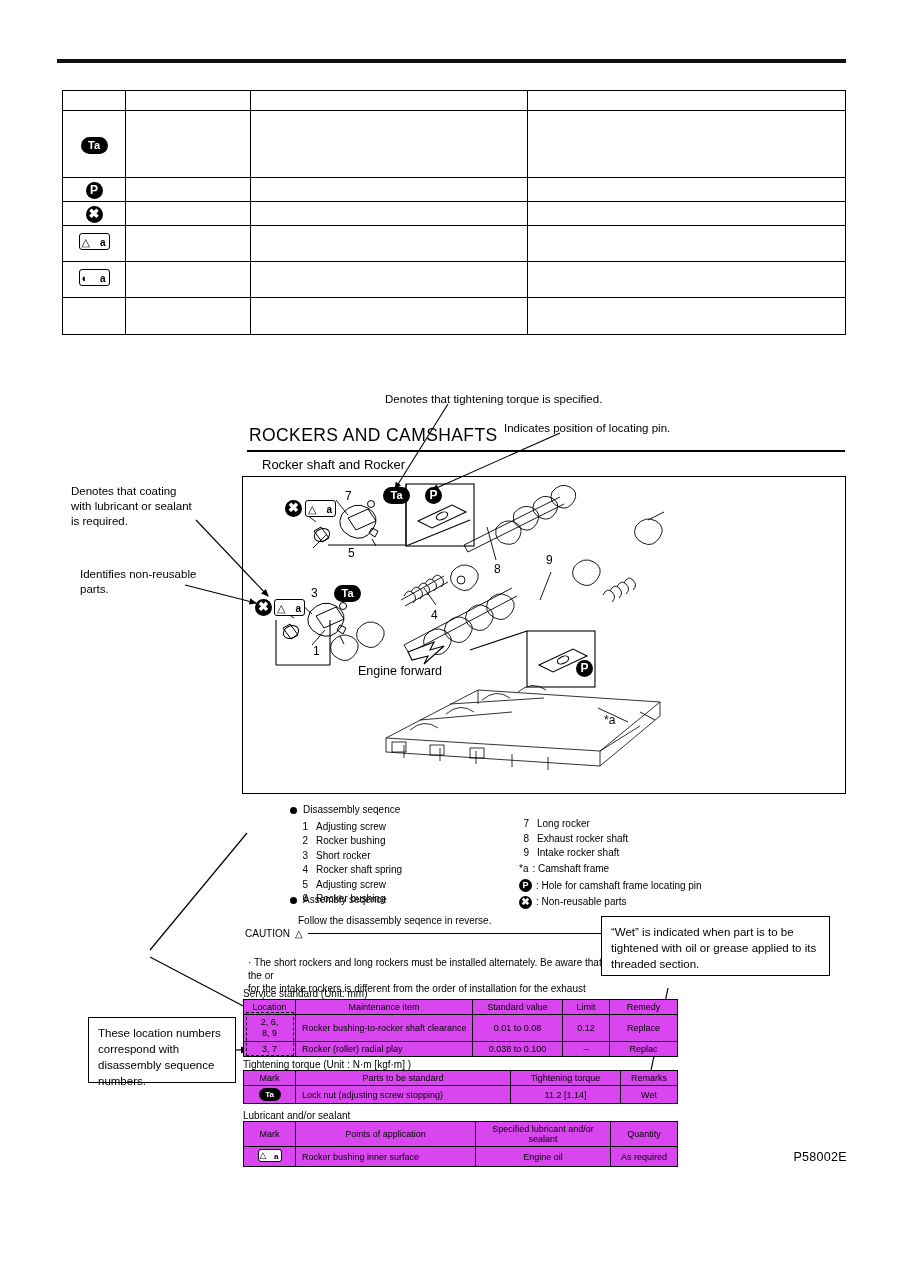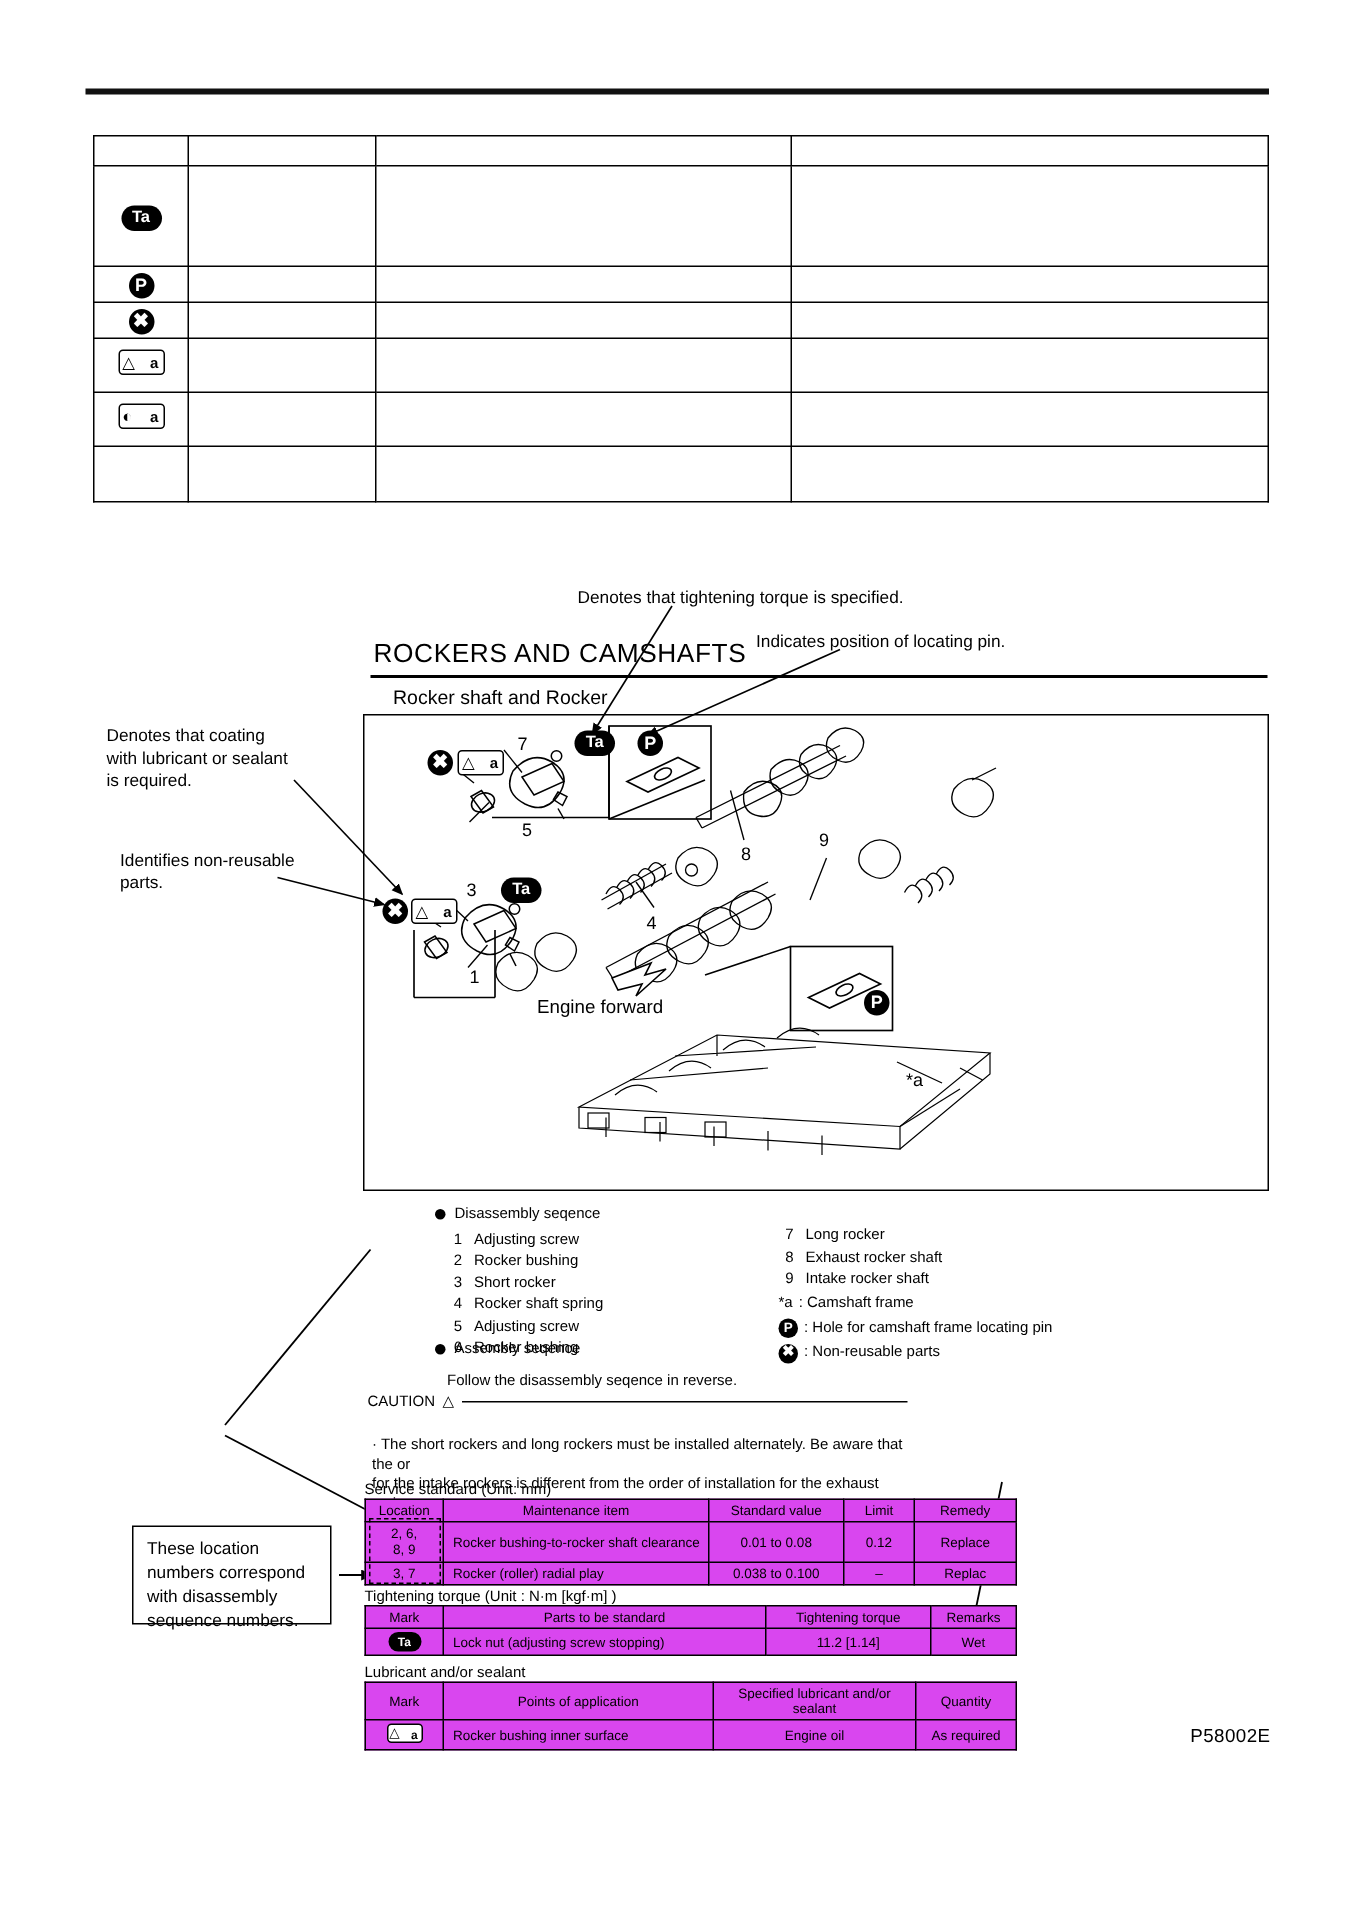--- a/index.html
+++ b/index.html
@@ -514,21 +514,24 @@
       <td>
         <span class="sym sym-lub" style="width:24px;height:13px;line-height:11px;font-size:8px;"><span class="g" style="font-size:9px;left:1px;top:0px;">△</span><span class="a" style="font-size:8px;right:2px;top:1px;">a</span></span>
       </td>
       <td class="left">Rocker bushing inner surface</td>
       <td>Engine oil</td>
       <td>As required</td>
     </tr>
   </tbody>
     </table>
 
-  <div class="cbox" style="left:88px; top:1017px; width:133px; height:66px;">These location
+  <div class="cbox" style="left:88px; top:1017px; width:148px; height:66px;">These location
 numbers correspond
 with disassembly
 sequence numbers.</div>
 
+  <div class="cbox" style="left:601px; top:916px; width:229px; height:60px;">“Wet” is indicated when part is to be
+ tightened with oil or grease applied
+to its threaded section.</div>
 
   <div class="footer-code">P58002E</div>
 
 </div>
 
 </body></html>

